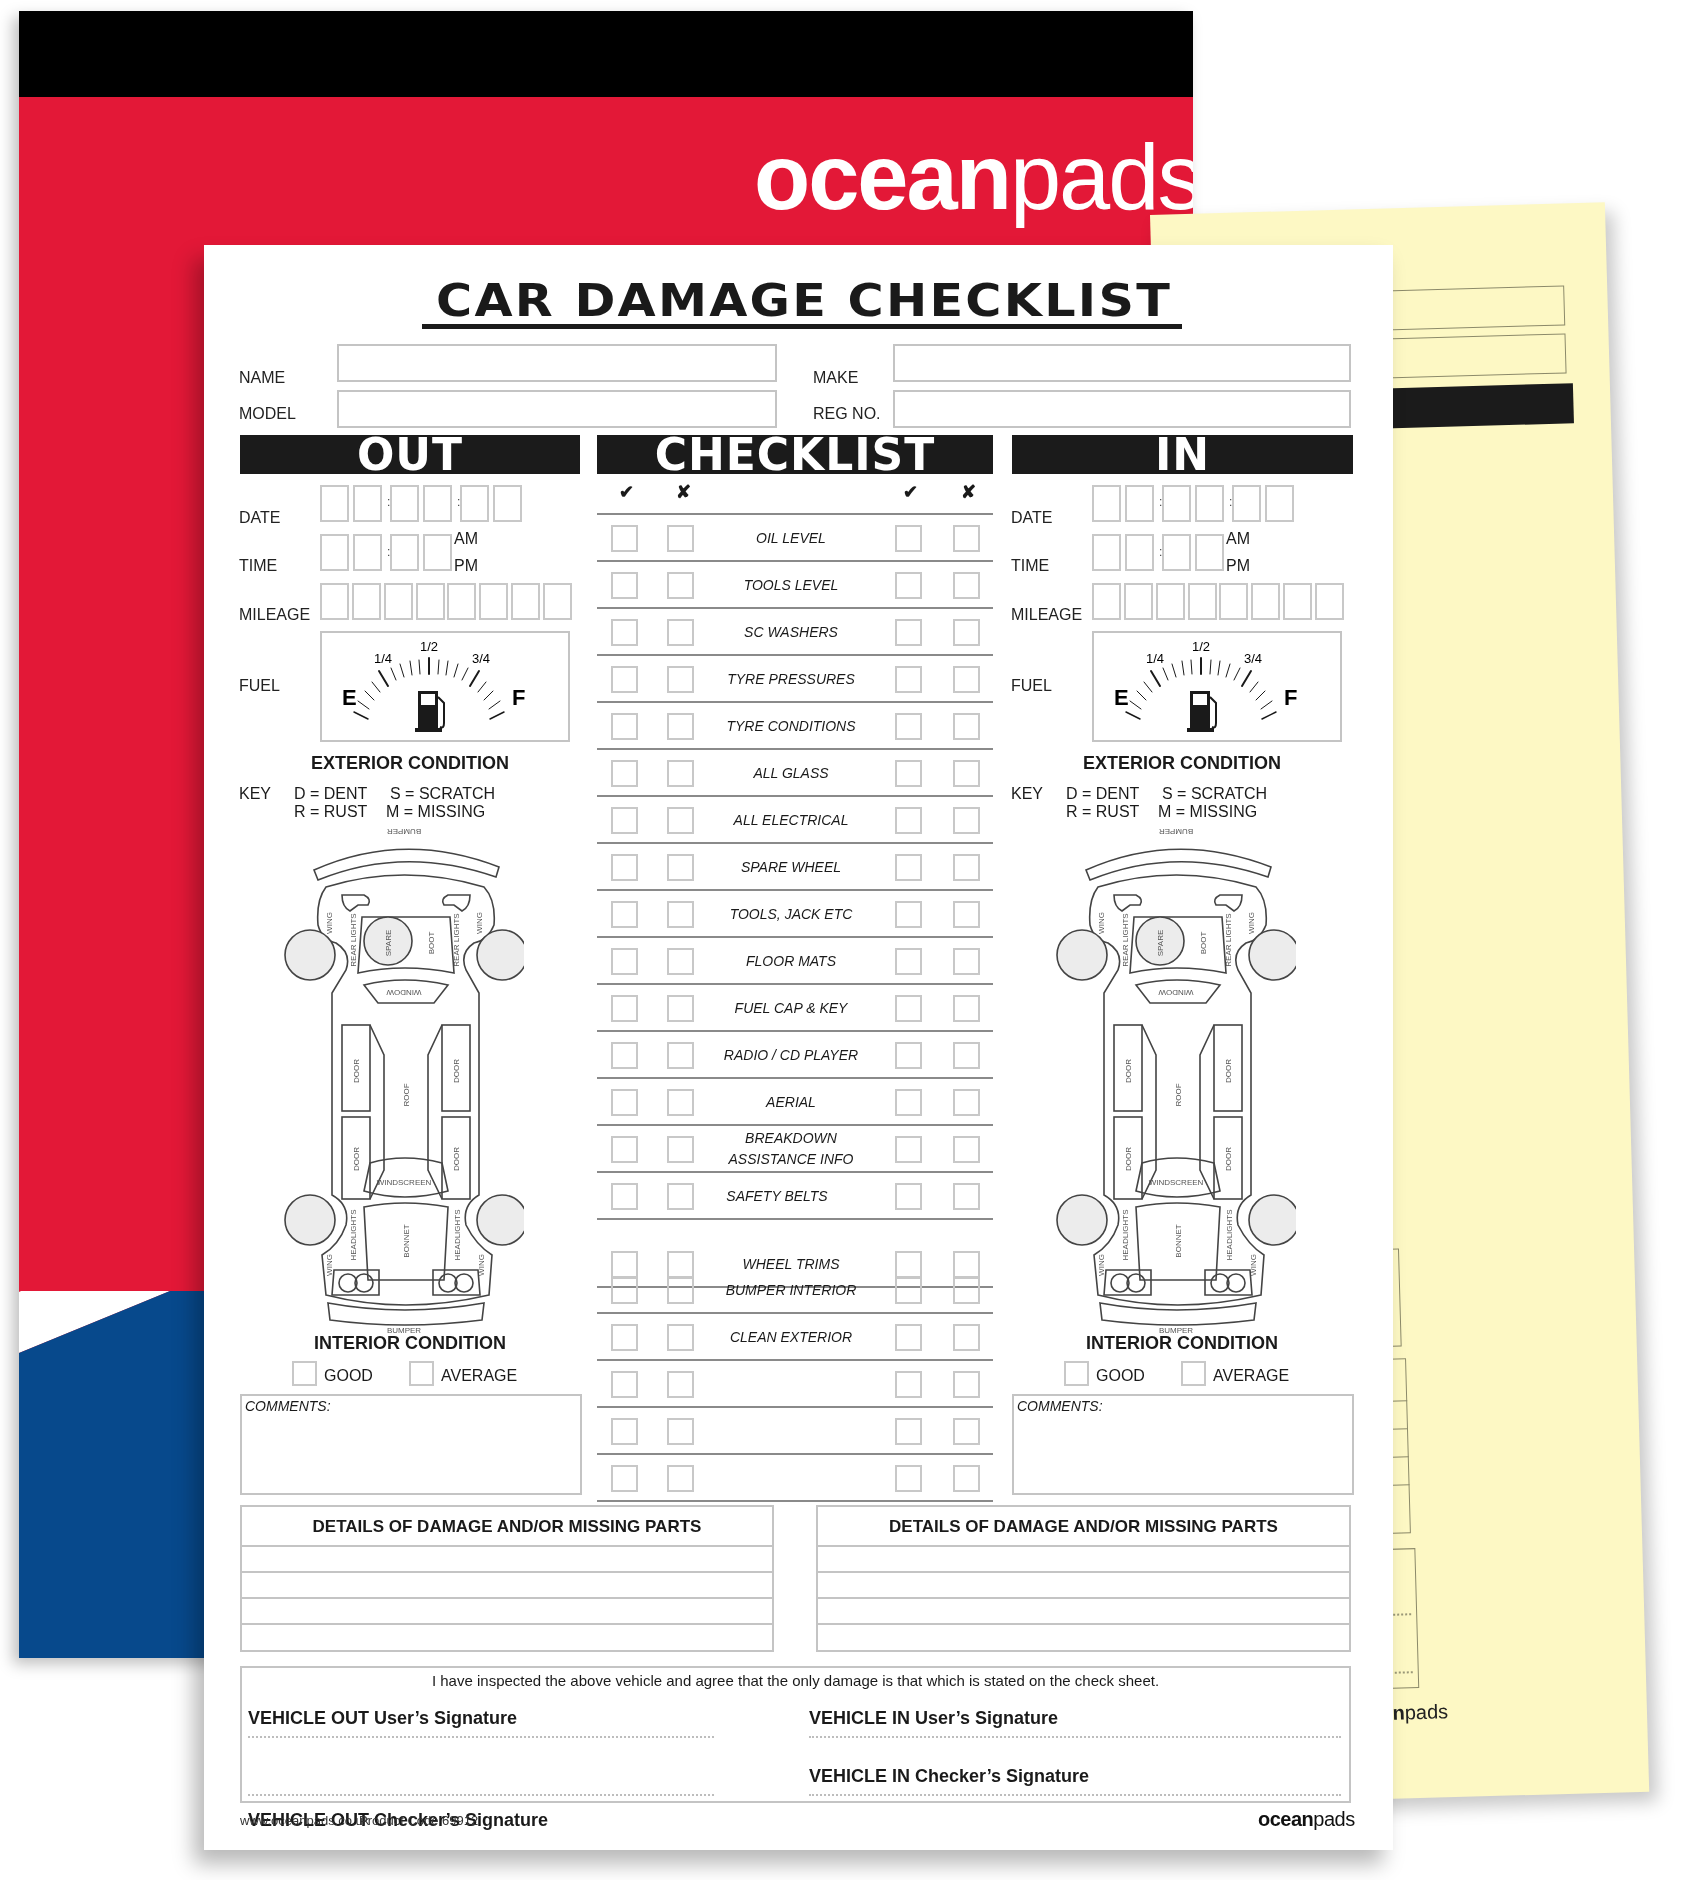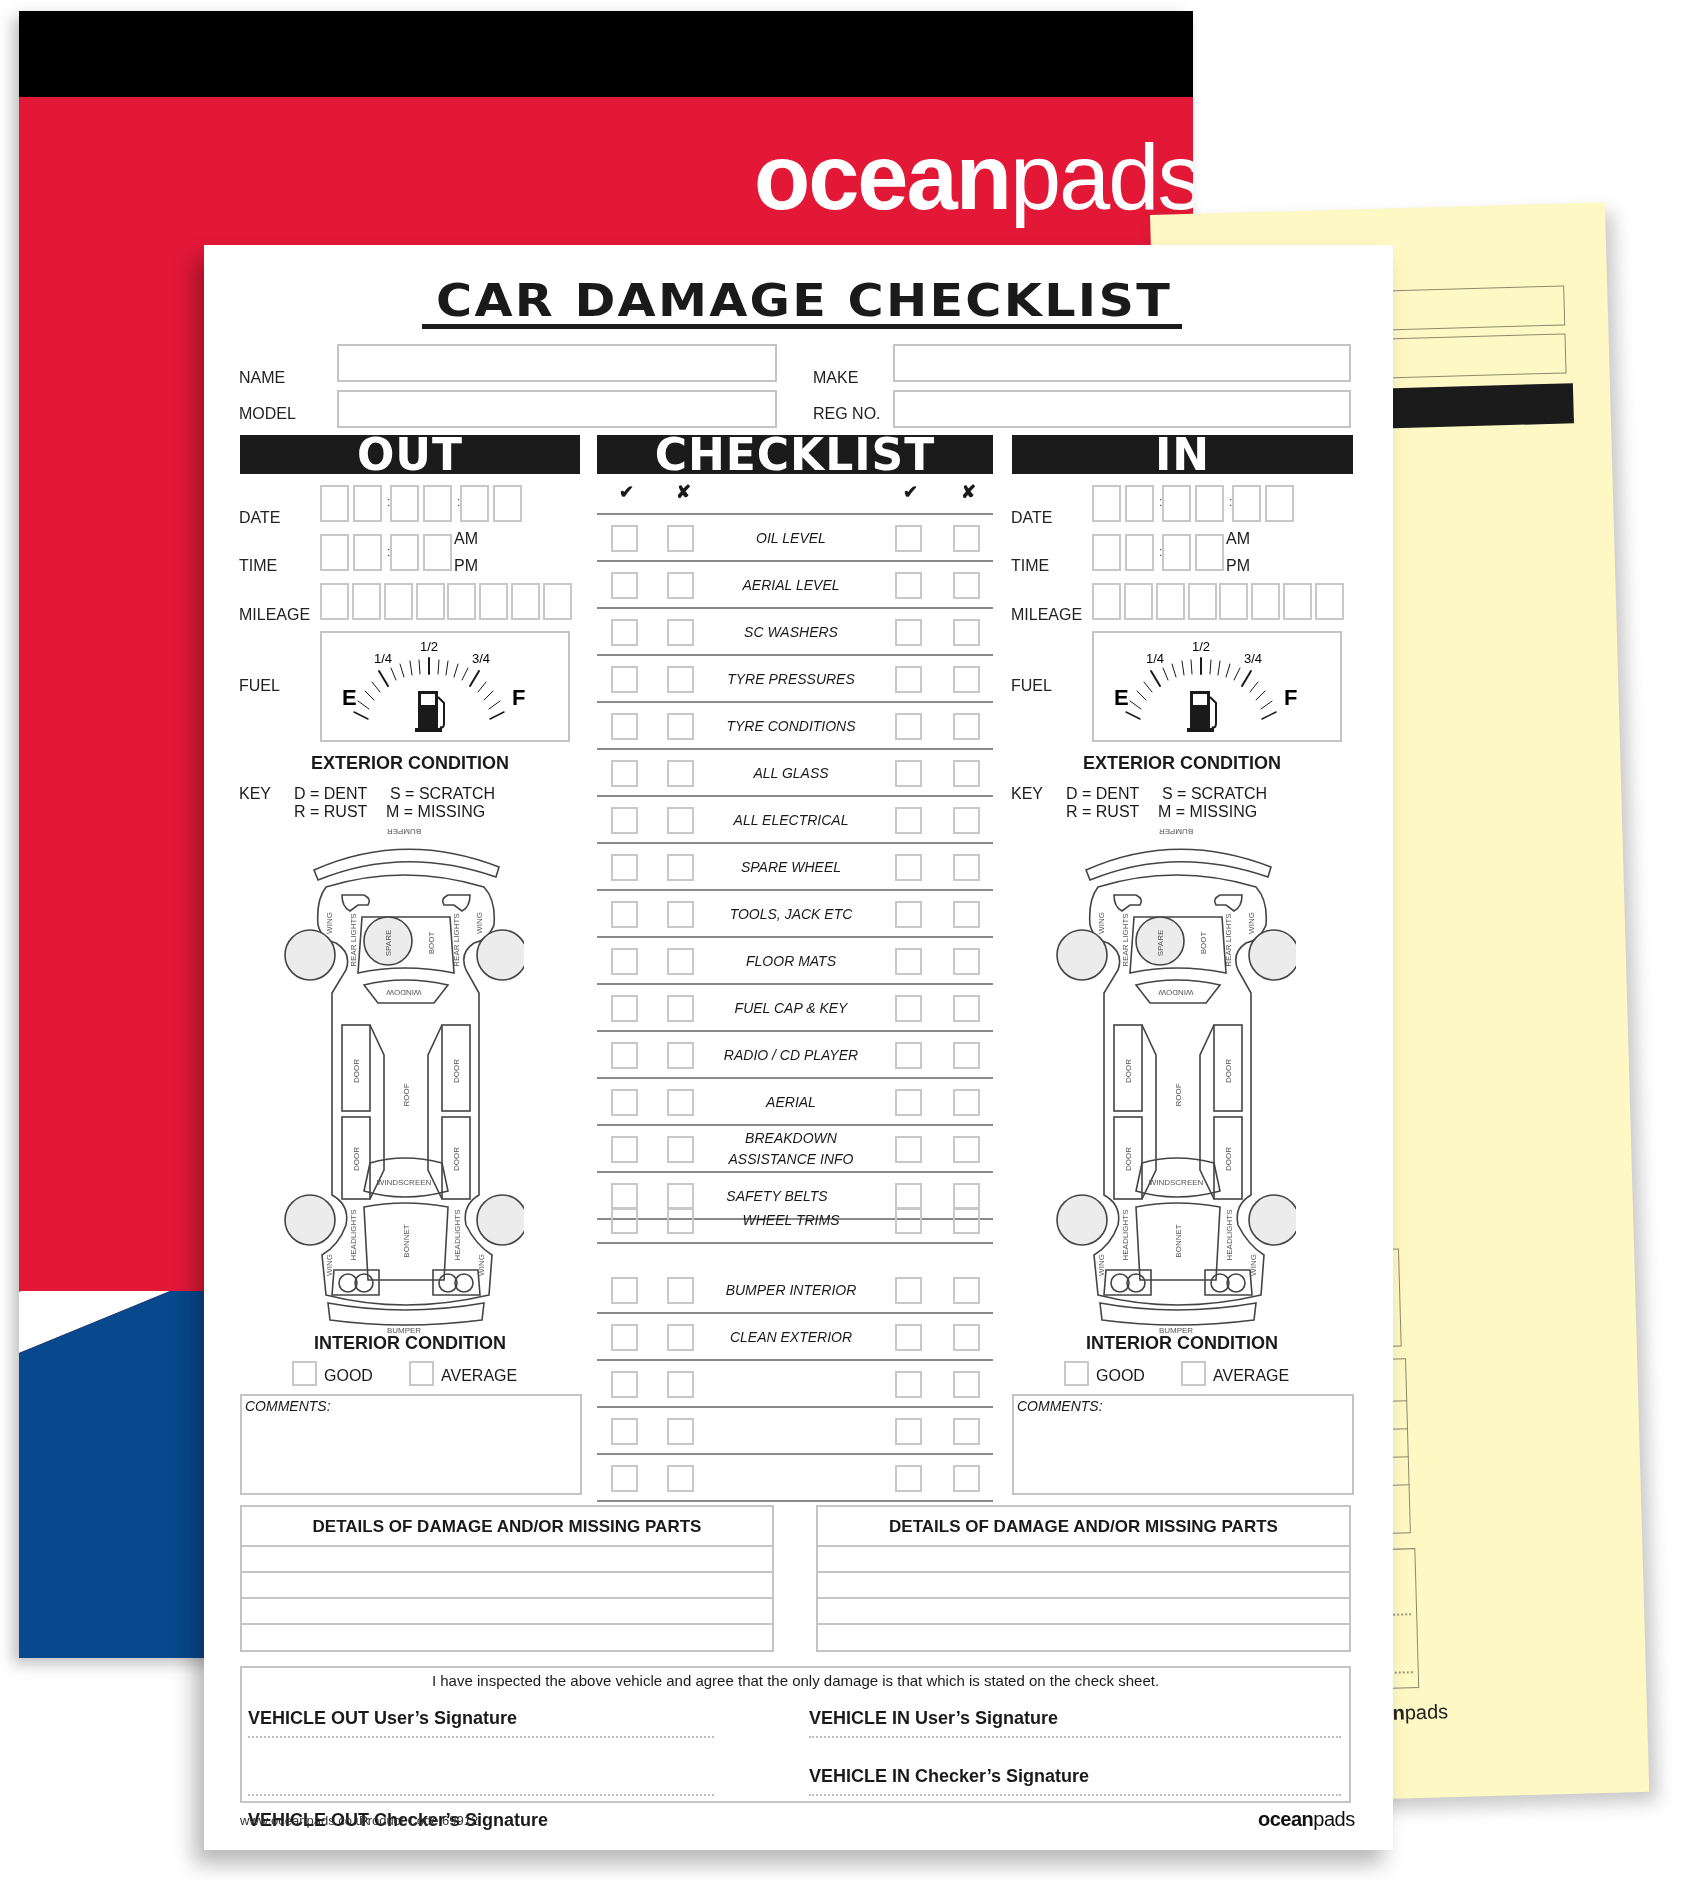--- a/index.html
+++ b/index.html
@@ -418,21 +418,21 @@
           <div class="chk" style="left:14px;top:10px;"></div>
           <div class="chk" style="left:70px;top:10px;"></div>
           <div class="cl-label" style="left:110px;top:13px;width:168px;">OIL LEVEL</div>
           <div class="chk" style="left:298px;top:10px;"></div>
           <div class="chk" style="left:356px;top:10px;"></div>
           <div class="row-line" style="left:0;top:45px;width:396px;"></div>
         </div>
         <div class="abs" style="left:0;top:83px;width:396px;height:47px;">
           <div class="chk" style="left:14px;top:10px;"></div>
           <div class="chk" style="left:70px;top:10px;"></div>
-          <div class="cl-label" style="left:110px;top:13px;width:168px;">AERIAL LEVEL</div>
+          <div class="cl-label" style="left:110px;top:13px;width:168px;">TOOLS LEVEL</div>
           <div class="chk" style="left:298px;top:10px;"></div>
           <div class="chk" style="left:356px;top:10px;"></div>
           <div class="row-line" style="left:0;top:45px;width:396px;"></div>
         </div>
         <div class="abs" style="left:0;top:130px;width:396px;height:47px;">
           <div class="chk" style="left:14px;top:10px;"></div>
           <div class="chk" style="left:70px;top:10px;"></div>
           <div class="cl-label" style="left:110px;top:13px;width:168px;">SC WASHERS</div>
           <div class="chk" style="left:298px;top:10px;"></div>
           <div class="chk" style="left:356px;top:10px;"></div>
@@ -527,21 +527,21 @@
           <div class="row-line" style="left:0;top:45px;width:396px;"></div>
         </div>
         <div class="abs" style="left:0;top:694px;width:396px;height:47px;">
           <div class="chk" style="left:14px;top:10px;"></div>
           <div class="chk" style="left:70px;top:10px;"></div>
           <div class="cl-label" style="left:96px;top:13px;width:168px;font-style:italic;">SAFETY BELTS</div>
           <div class="chk" style="left:298px;top:10px;"></div>
           <div class="chk" style="left:356px;top:10px;"></div>
           <div class="row-line" style="left:0;top:45px;width:396px;"></div>
         </div>
-        <div class="abs" style="left:0;top:718px;width:396px;height:47px;">
+        <div class="abs" style="left:0;top:762px;width:396px;height:47px;">
           <div class="chk" style="left:14px;top:10px;"></div>
           <div class="chk" style="left:70px;top:10px;"></div>
           <div class="cl-label" style="left:110px;top:13px;width:168px;">WHEEL TRIMS</div>
           <div class="chk" style="left:298px;top:10px;"></div>
           <div class="chk" style="left:356px;top:10px;"></div>
           <div class="row-line" style="left:0;top:45px;width:396px;"></div>
         </div>
         <div class="abs" style="left:0;top:788px;width:396px;height:47px;">
           <div class="chk" style="left:14px;top:10px;"></div>
           <div class="chk" style="left:70px;top:10px;"></div>

